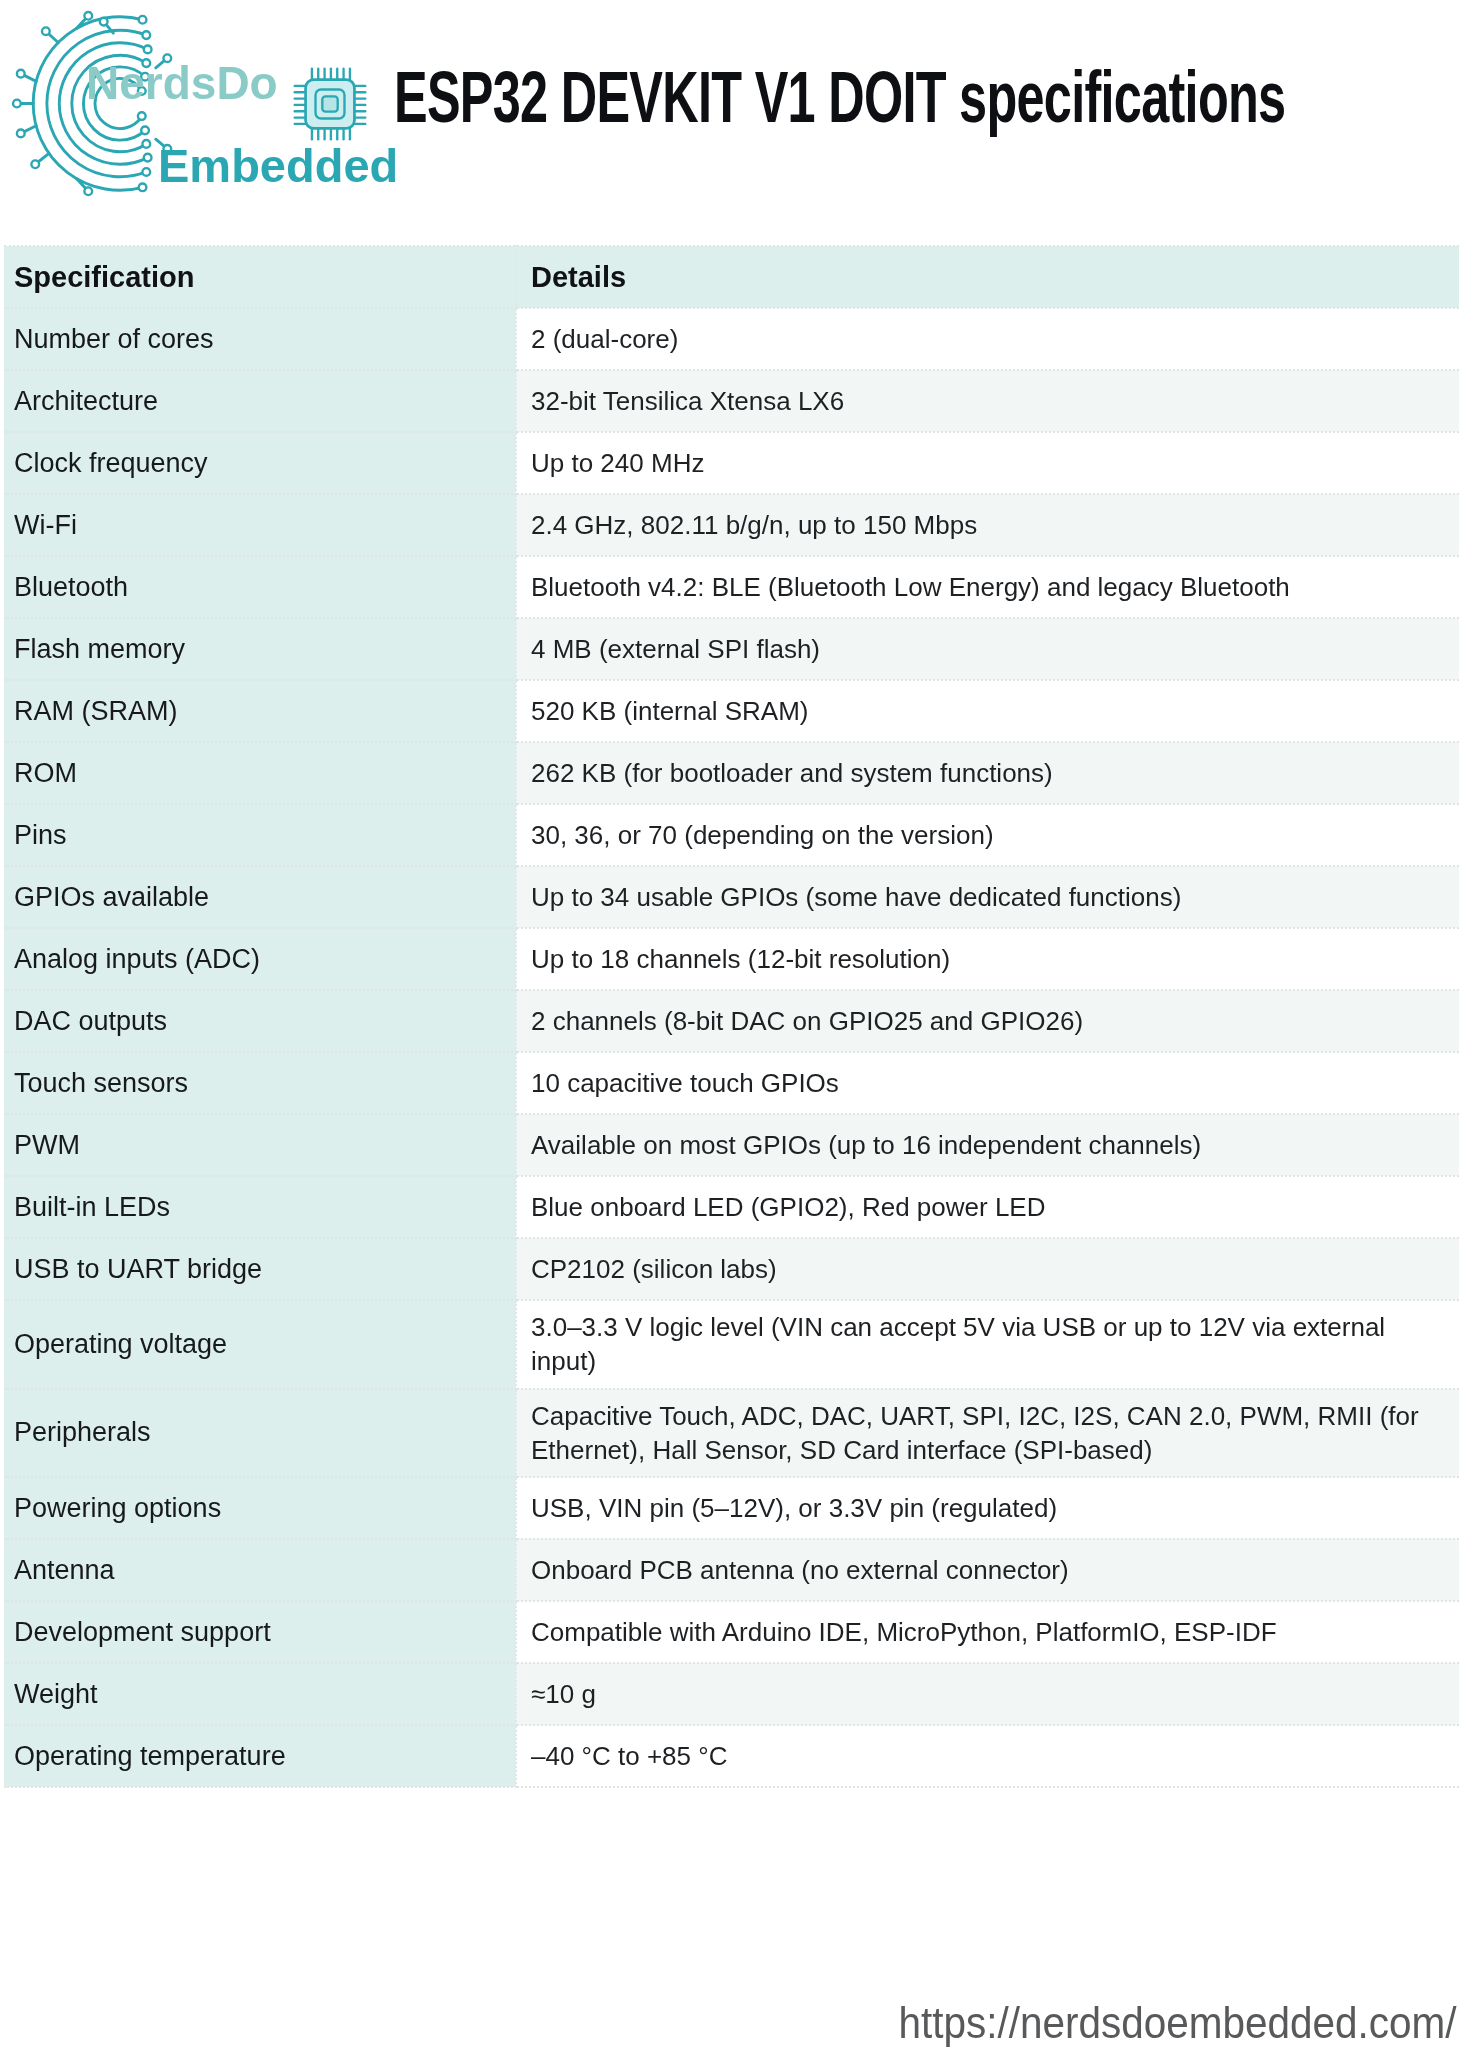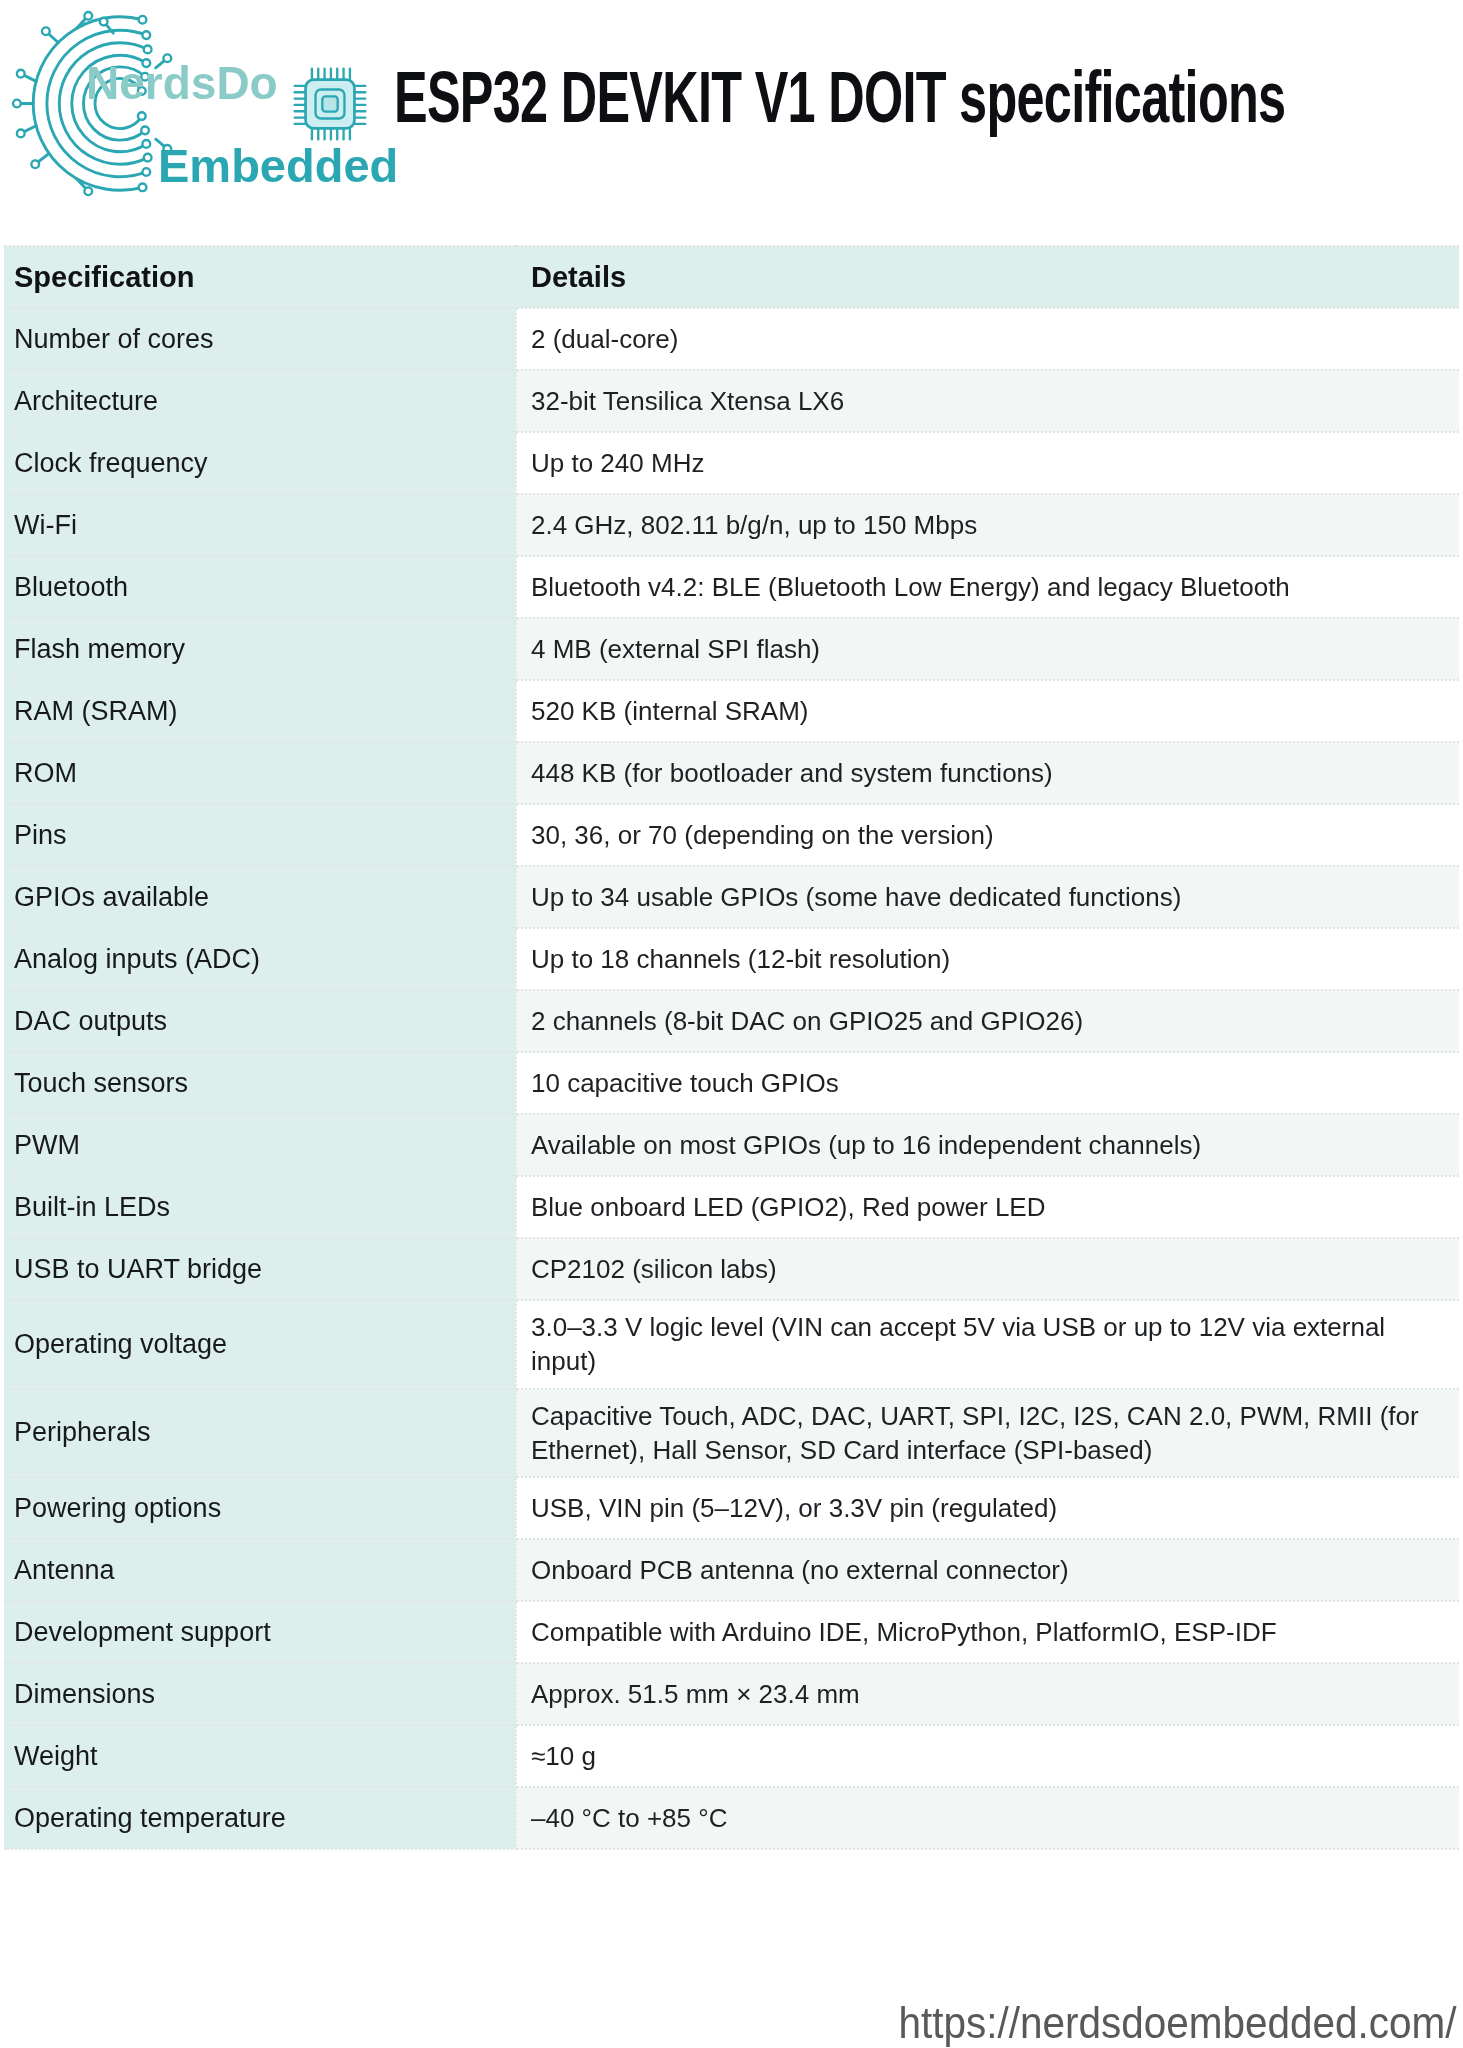--- a/index.html
+++ b/index.html
@@ -198,21 +198,21 @@
     <td class="details">4 MB (external SPI flash)</td>
   </tr>
 
   <tr>
     <td class="spec">RAM (SRAM)</td>
     <td class="details">520 KB (internal SRAM)</td>
   </tr>
 
   <tr>
     <td class="spec">ROM</td>
-    <td class="details">448 KB (for bootloader and system functions)</td>
+    <td class="details">262 KB (for bootloader and system functions)</td>
   </tr>
 
   <tr>
     <td class="spec">Pins</td>
     <td class="details">30, 36, or 70 (depending on the version)</td>
   </tr>
 
   <tr>
     <td class="spec">GPIOs available</td>
     <td class="details">Up to 34 usable GPIOs (some have dedicated functions)</td>
@@ -268,24 +268,20 @@
     <td class="spec">Antenna</td>
     <td class="details">Onboard PCB antenna (no external connector)</td>
   </tr>
 
 
   <tr>
     <td class="spec">Development support</td>
     <td class="details">Compatible with Arduino IDE, MicroPython, PlatformIO, ESP-IDF</td>
   </tr>
 
-  <tr>
-    <td class="spec">Dimensions</td>
-    <td class="details">Approx. 51.5 mm × 23.4 mm</td>
-  </tr>
 
   <tr>
     <td class="spec">Weight</td>
     <td class="details">≈10 g</td>
   </tr>
 
   <tr>
     <td class="spec">Operating temperature</td>
     <td class="details">–40 °C to +85 °C</td>
   </tr>

